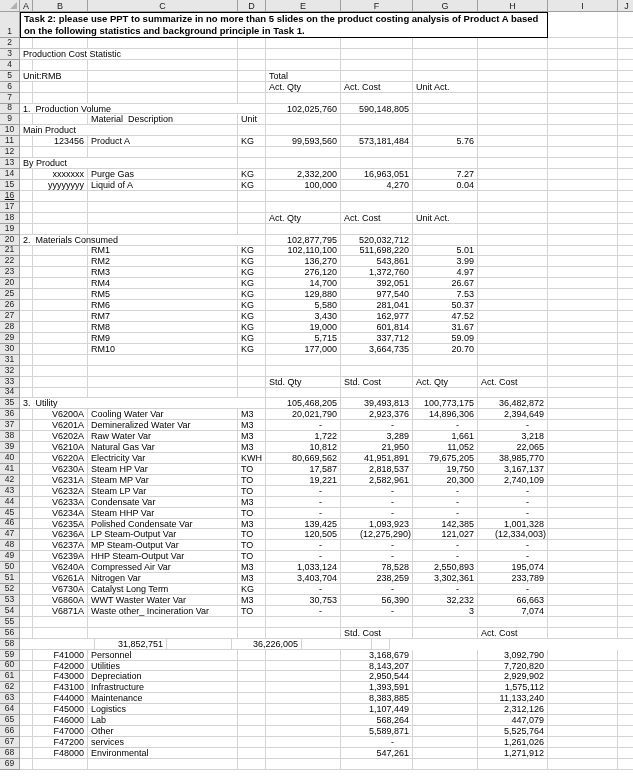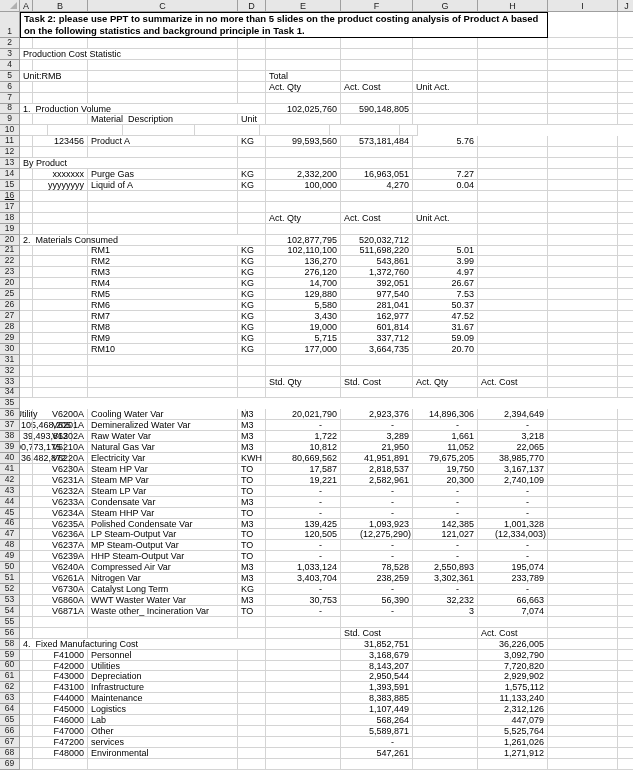--- a/index.html
+++ b/index.html
@@ -179,20 +179,21 @@
       <div class="c al" style="width: 28px; height: 10.93px;">Unit</div>
       <div class="c" style="width: 75px; height: 10.93px;"></div>
       <div class="c" style="width: 72px; height: 10.93px;"></div>
       <div class="c" style="width: 65px; height: 10.93px;"></div>
       <div class="c" style="width: 70px; height: 10.93px;"></div>
       <div class="c" style="width: 70px; height: 10.93px;"></div>
       <div class="c" style="width: 18px; height: 10.93px;"></div>
     </div>
     <div class="row" style="height: 10.93px;">
       <div class="gut" style="width: 20px; height: 10.93px;">10</div>
+      <div class="c al" style="width: 218px; height: 10.93px;">Main Product</div>
       <div class="c" style="width: 28px; height: 10.93px;"></div>
       <div class="c" style="width: 75px; height: 10.93px;"></div>
       <div class="c" style="width: 72px; height: 10.93px;"></div>
       <div class="c" style="width: 65px; height: 10.93px;"></div>
       <div class="c" style="width: 70px; height: 10.93px;"></div>
       <div class="c" style="width: 70px; height: 10.93px;"></div>
       <div class="c" style="width: 18px; height: 10.93px;"></div>
     </div>
     <div class="row" style="height: 10.93px;">
       <div class="gut" style="width: 20px; height: 10.93px;">11</div>
@@ -494,21 +495,21 @@
       <div class="c" style="width: 55px; height: 10.93px;"></div>
       <div class="c" style="width: 150px; height: 10.93px;"></div>
       <div class="c" style="width: 28px; height: 10.93px;"></div>
       <div class="c" style="width: 75px; height: 10.93px;"></div>
       <div class="c" style="width: 72px; height: 10.93px;"></div>
       <div class="c" style="width: 65px; height: 10.93px;"></div>
       <div class="c" style="width: 70px; height: 10.93px;"></div>
       <div class="c" style="width: 70px; height: 10.93px;"></div>
       <div class="c" style="width: 18px; height: 10.93px;"></div>
     </div>
-    <div class="row" style="height: 10.93px; flex-direction: column;">
+    <div class="row" style="height: 10.93px;">
       <div class="gut" style="width: 20px; height: 10.93px;">35</div>
       <div class="c al" style="width: 246px; height: 10.93px;">3.  Utility</div>
       <div class="c ar" style="width: 75px; height: 10.93px;">105,468,205</div>
       <div class="c ar" style="width: 72px; height: 10.93px;">39,493,813</div>
       <div class="c ar" style="width: 65px; height: 10.93px;">100,773,175</div>
       <div class="c ar" style="width: 70px; height: 10.93px;">36,482,872</div>
       <div class="c" style="width: 70px; height: 10.93px;"></div>
       <div class="c" style="width: 18px; height: 10.93px;"></div>
     </div>
     <div class="row" style="height: 10.93px;">
@@ -779,21 +780,20 @@
       <div class="c" style="width: 28px; height: 10.93px;"></div>
       <div class="c" style="width: 75px; height: 10.93px;"></div>
       <div class="c al" style="width: 72px; height: 10.93px;">Std. Cost</div>
       <div class="c" style="width: 65px; height: 10.93px;"></div>
       <div class="c al" style="width: 70px; height: 10.93px;">Act. Cost</div>
       <div class="c" style="width: 70px; height: 10.93px;"></div>
       <div class="c" style="width: 18px; height: 10.93px;"></div>
     </div>
     <div class="row" style="height: 10.93px;">
       <div class="gut" style="width: 20px; height: 10.93px;">58</div>
-      <div class="c al" style="width: 246px; height: 10.93px;">4.  Fixed Manufacturing Cost</div>
       <div class="c" style="width: 75px; height: 10.93px;"></div>
       <div class="c ar" style="width: 72px; height: 10.93px;">31,852,751</div>
       <div class="c" style="width: 65px; height: 10.93px;"></div>
       <div class="c ar" style="width: 70px; height: 10.93px;">36,226,005</div>
       <div class="c" style="width: 70px; height: 10.93px;"></div>
       <div class="c" style="width: 18px; height: 10.93px;"></div>
     </div>
     <div class="row" style="height: 10.93px;">
       <div class="gut" style="width: 20px; height: 10.93px;">59</div>
       <div class="c" style="width: 13px; height: 10.93px;"></div>

